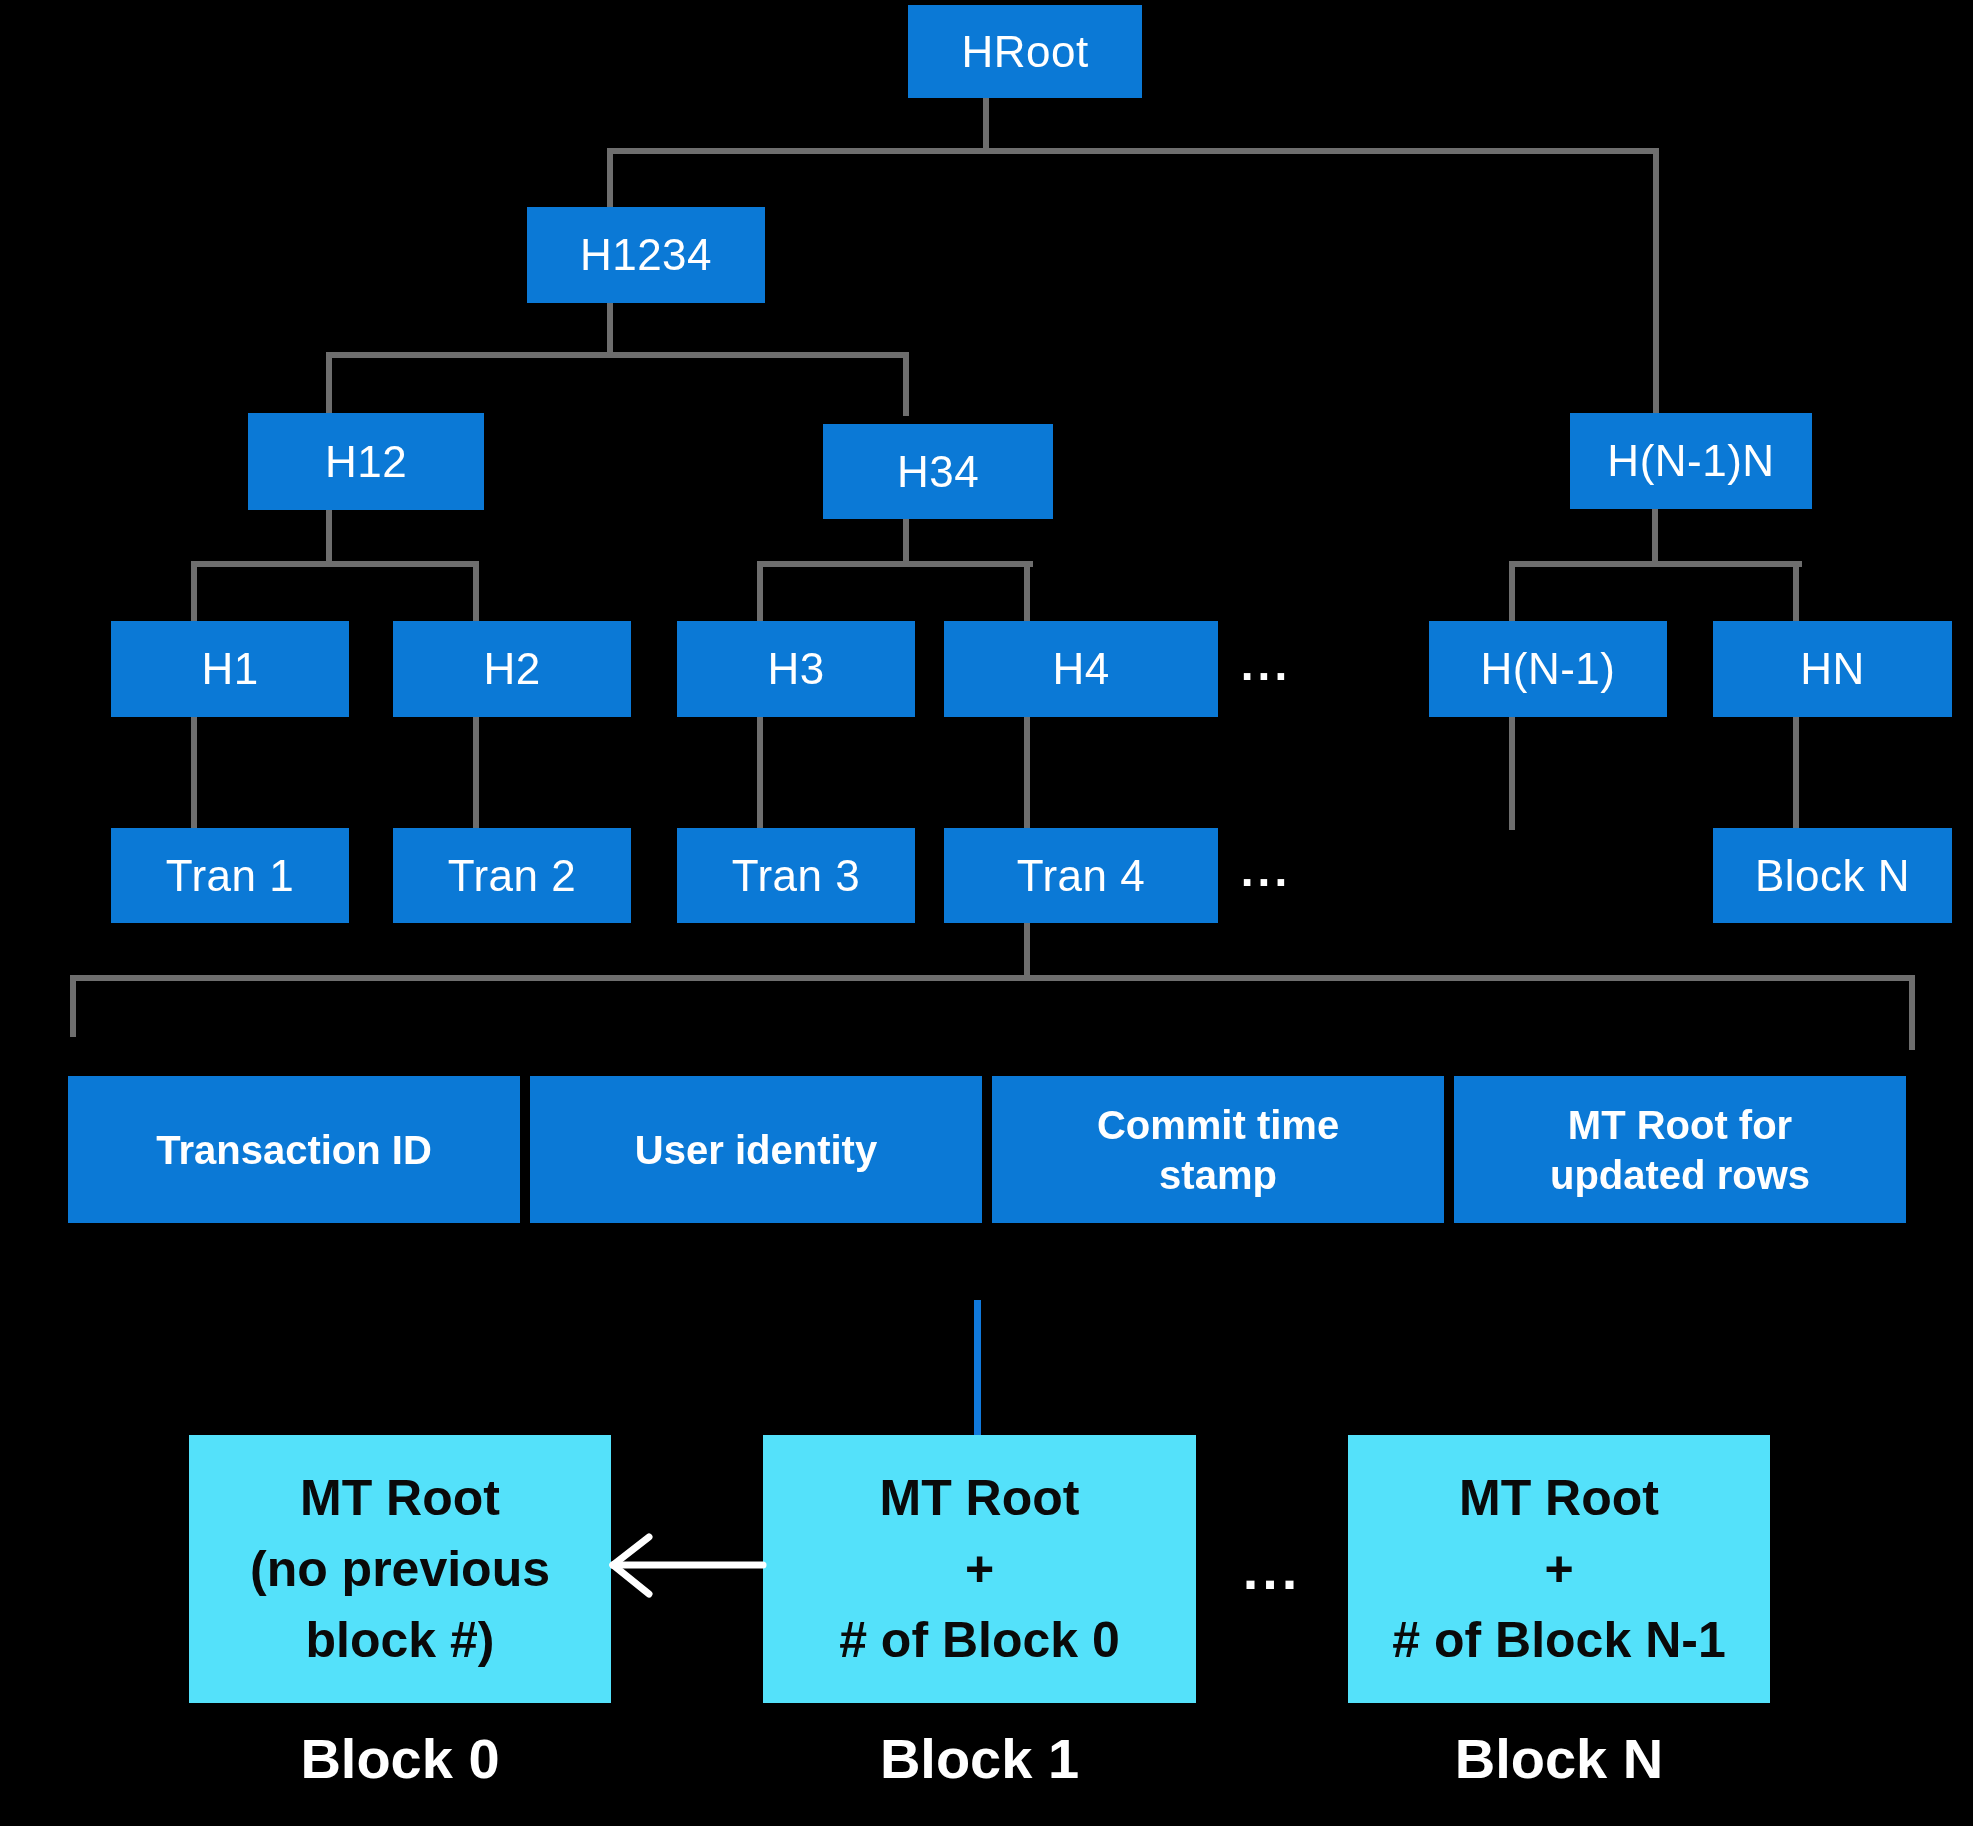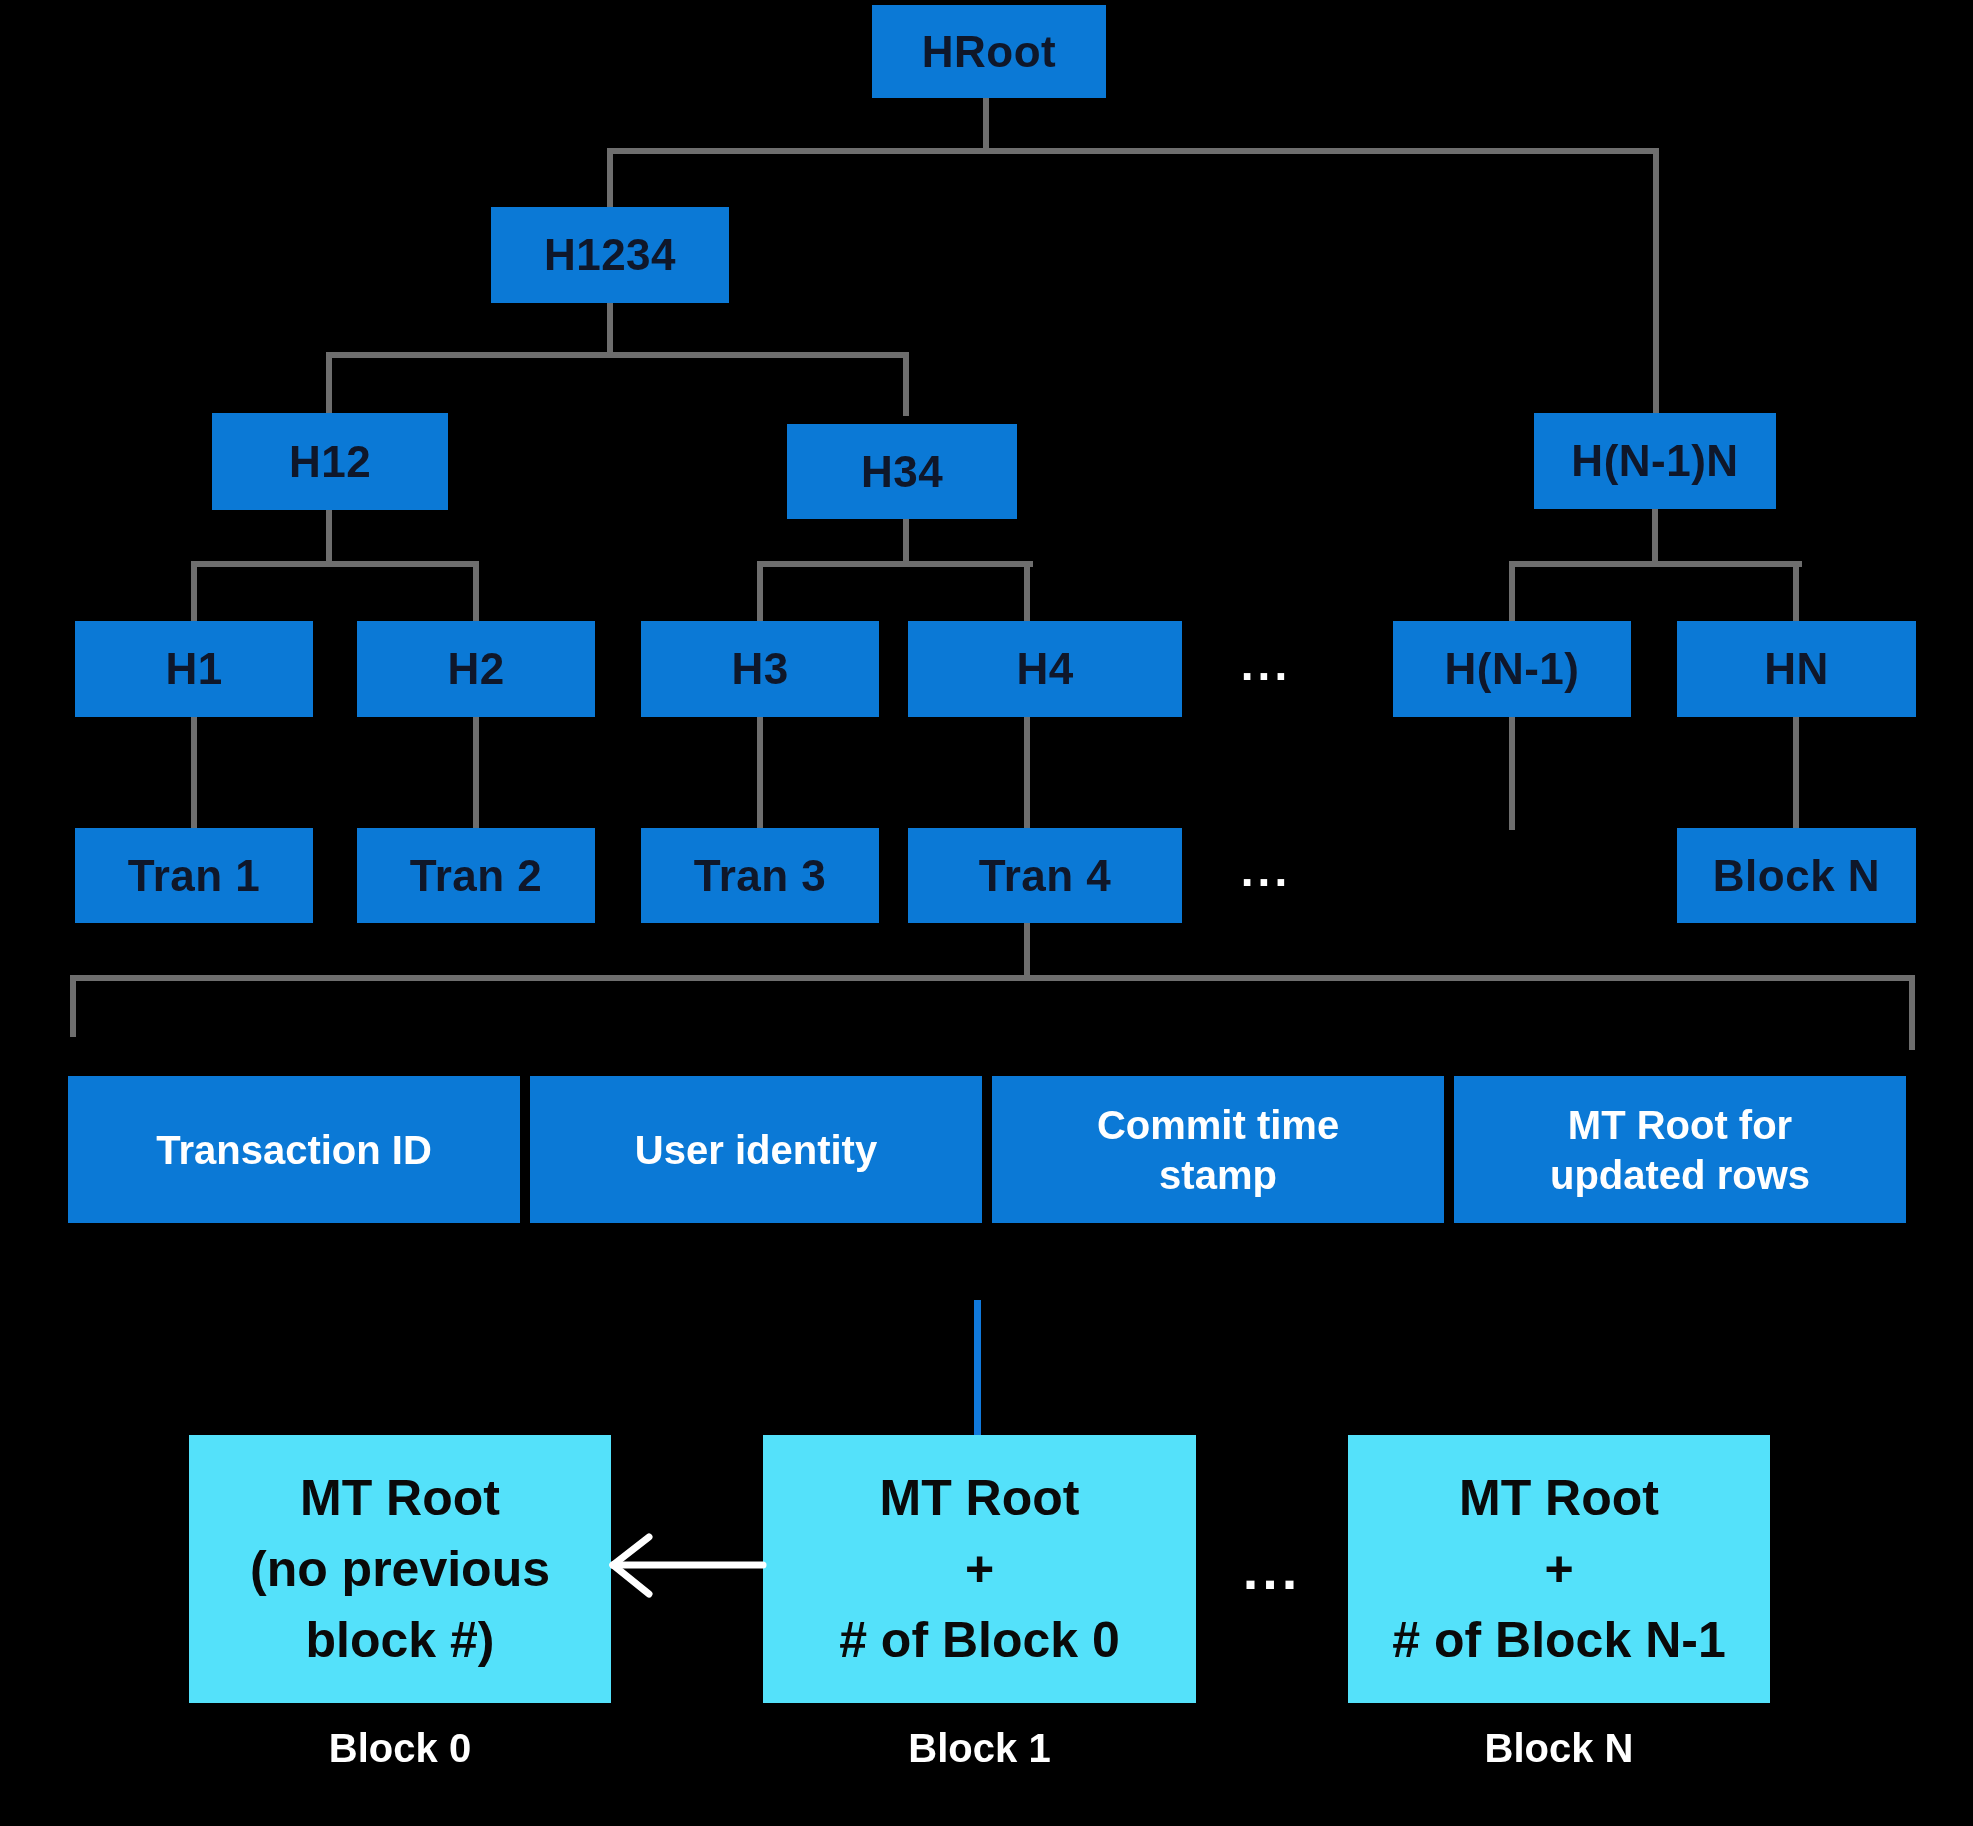--- a/index.html
+++ b/index.html
@@ -7,26 +7,27 @@
     position:relative;
     width:1973px;height:1826px;
     background:#000000;
     font-family:"Liberation Sans", sans-serif;
     overflow:hidden;
   }
   
   .node{
     position:absolute;
     background:#0B79D6;
-    color:#0f172a;
+    color:#ffffff;
     font-size:44px;
-    font-weight:700;
+    font-weight:400;
     display:flex;align-items:center;justify-content:center;
     text-align:center;
     letter-spacing:0.5px;
+    margin-left:36px;
   }
   
   .field{
     position:absolute;
     top:1076px;height:147px;width:452px;
     background:#0B79D6;
     color:#FFFFFF;
     font-size:40px;font-weight:700;
     display:flex;align-items:center;justify-content:center;
     text-align:center;
@@ -42,21 +43,21 @@
     font-size:50px;font-weight:700;
     display:flex;align-items:center;justify-content:center;
     text-align:center;
     white-space:pre-line;
     line-height:1.42;
   }
   .block-label{
     position:absolute;
     top:1726px;height:80px;
     color:#FFFFFF;
-    font-size:40px;font-weight:700;
+    font-size:56px;font-weight:700;
     display:flex;align-items:flex-start;justify-content:center;
     text-align:center;
   }
   
   .ln{position:absolute;background:#6E6E6E;}
   .bluelink{position:absolute;background:#1079DC;}
   .dots{
     position:absolute;
     color:#FFFFFF;
     font-weight:700;

